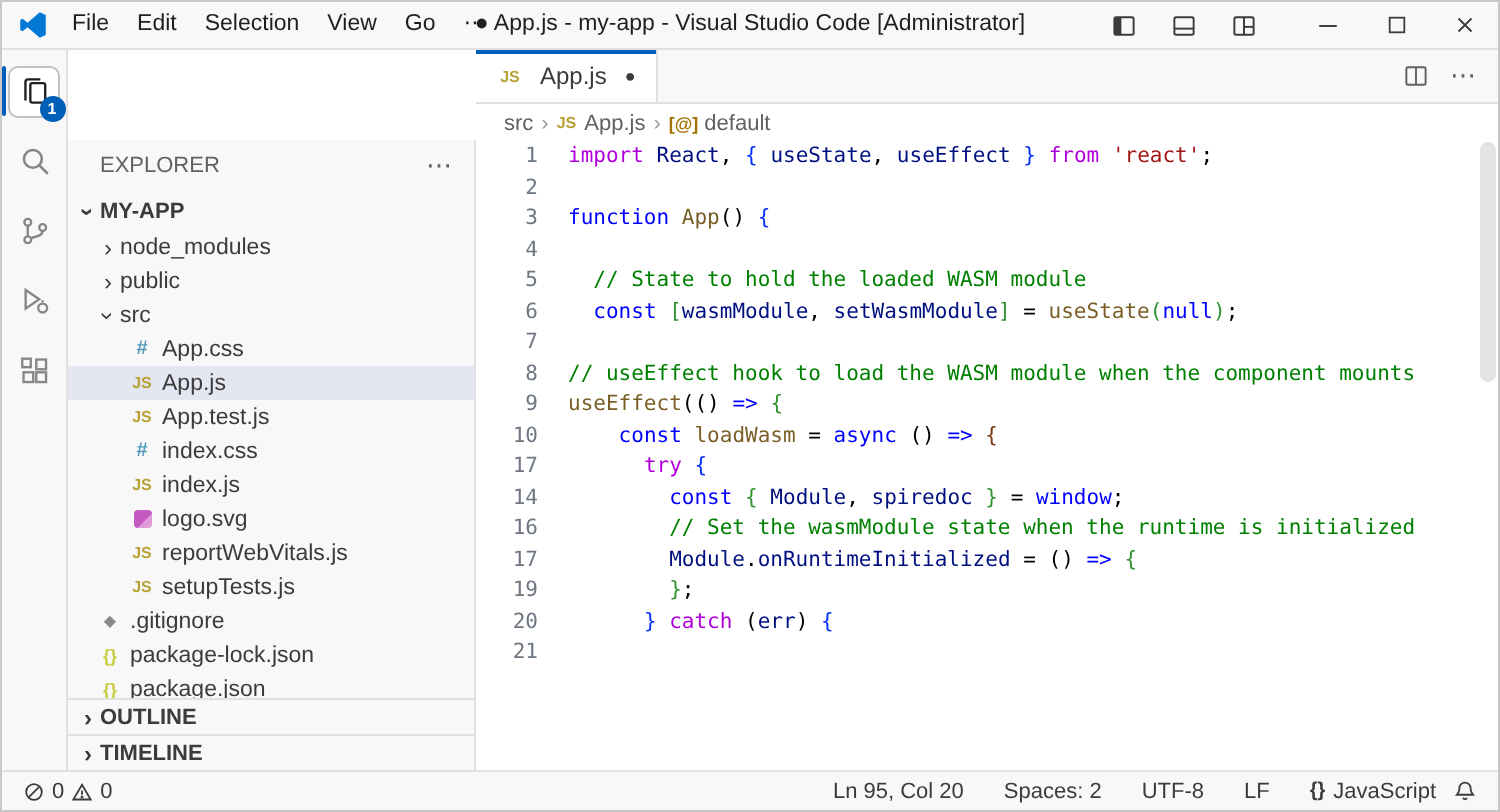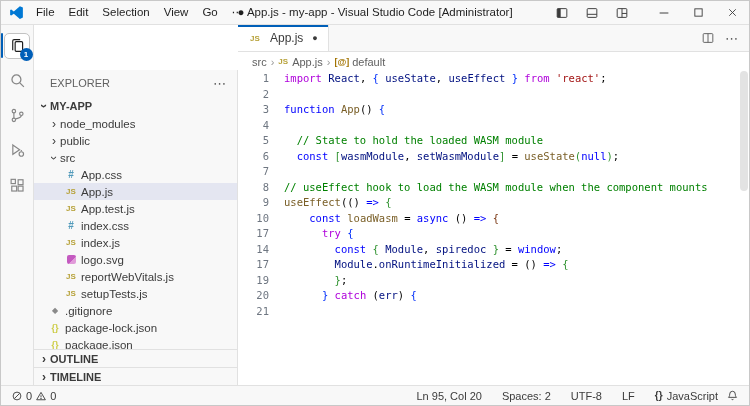--- a/index.html
+++ b/index.html
@@ -350,20 +350,24 @@
           </div>
           <div class="code-line">
             <span class="ln">17</span>
             <span class="lc"><span class="tk-p">      </span><span class="tk-k">try</span><span class="tk-p"> </span><span class="tk-b1">{</span></span>
           </div>
           <div class="code-line">
             <span class="ln">14</span>
             <span class="lc"><span class="tk-p">        </span><span class="tk-b">const</span><span class="tk-p"> </span><span class="tk-b2">{ </span><span class="tk-v">Module</span><span class="tk-p">, </span><span class="tk-v">spiredoc</span><span class="tk-b2"> }</span><span class="tk-p"> = </span><span class="tk-b">window</span><span class="tk-p">;</span></span>
           </div>
           <div class="code-line">
+            <span class="ln">16</span>
+            <span class="lc"><span class="tk-c">        // Set the wasmModule state when the runtime is initialized</span></span>
+          </div>
+          <div class="code-line">
             <span class="ln">17</span>
             <span class="lc"><span class="tk-p">        </span><span class="tk-v">Module</span><span class="tk-p">.</span><span class="tk-v">onRuntimeInitialized</span><span class="tk-p"> = () </span><span class="tk-b">=&gt;</span><span class="tk-p"> </span><span class="tk-b2">{</span></span>
           </div>
           <div class="code-line">
             <span class="ln">19</span>
             <span class="lc"><span class="tk-p">        </span><span class="tk-b2">}</span><span class="tk-p">;</span></span>
           </div>
           <div class="code-line">
             <span class="ln">20</span>
             <span class="lc"><span class="tk-p">      </span><span class="tk-b1">}</span><span class="tk-p"> </span><span class="tk-k">catch</span><span class="tk-p"> (</span><span class="tk-v">err</span><span class="tk-p">) </span><span class="tk-b1">{</span></span>

